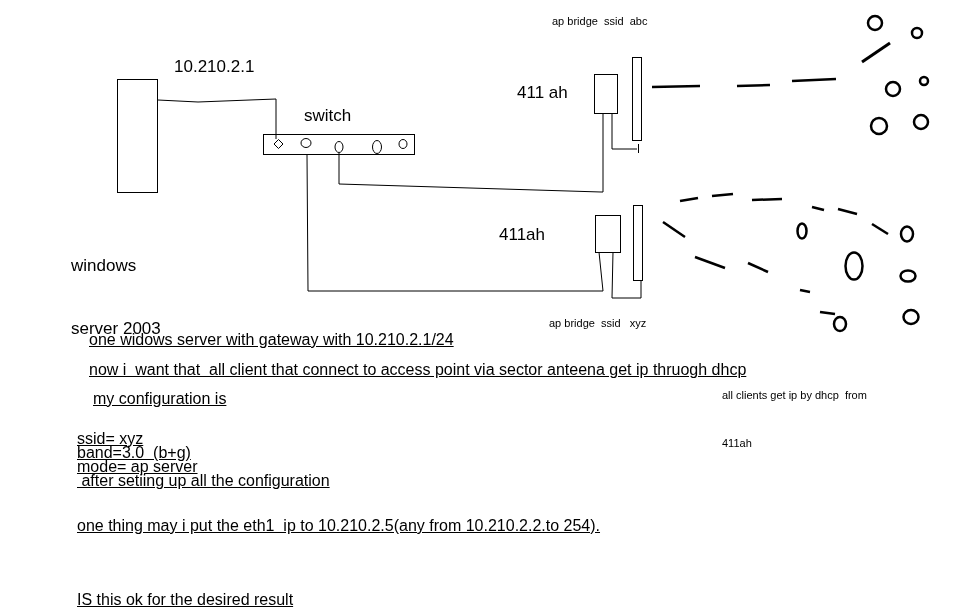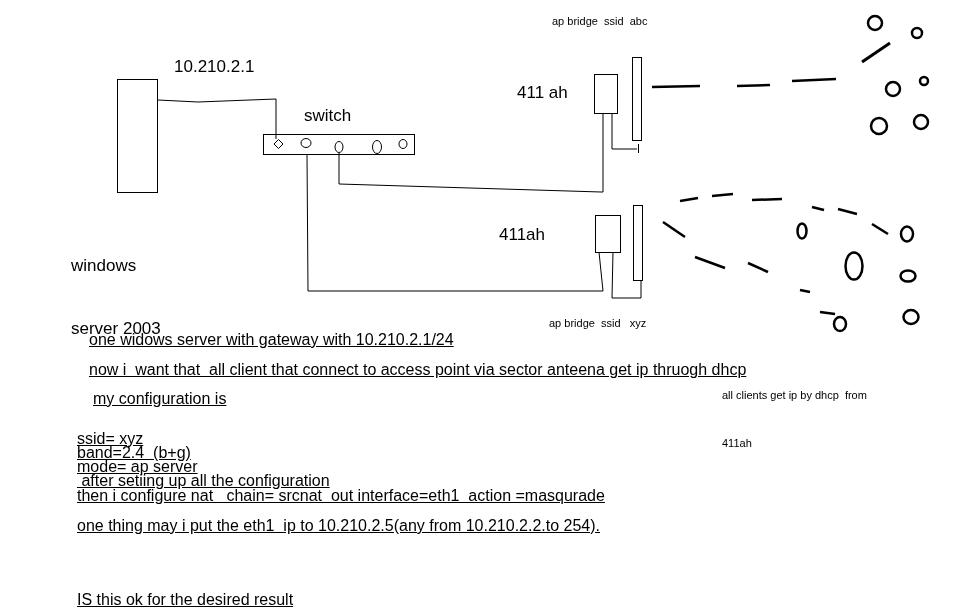--- a/index.html
+++ b/index.html
@@ -121,20 +121,19 @@
 
   <div class="lbl lbl-sm clients-note" style="left:722px; top:355px;">
     <div>all clients get ip by dhcp  from</div>
     <div>411ah</div>
   </div>
 
   <div class="note" style="left:89px; top:331px;">one widows server with gateway with 10.210.2.1/24</div>
   <div class="note" style="left:89px; top:361px;">now i  want that  all client that connect to access point via sector anteena get ip thruogh dhcp</div>
   <div class="note" style="left:93px; top:390px;">my configuration is</div>
   <div class="note" style="left:77px; top:430px;">ssid= xyz</div>
-  <div class="note" style="left:77px; top:444px;">band=2.4  (b+g)</div>
+  <div class="note" style="left:77px; top:444px;">band=3.0  (b+g)</div>
   <div class="note" style="left:77px; top:458px;">mode= ap server</div>
   <div class="note" style="left:77px; top:472px;"> after setiing up all the configuration</div>
-  <div class="note" style="left:77px; top:487px;">then i configure nat   chain= srcnat  out interface=eth1  action =masqurade</div>
   <div class="note" style="left:77px; top:517px;">one thing may i put the eth1  ip to 10.210.2.5(any from 10.210.2.2.to 254).</div>
   <div class="note" style="left:77px; top:591px;text-align:center;">IS this ok for the desired result</div>
 
 </div>
 
 </body></html>

